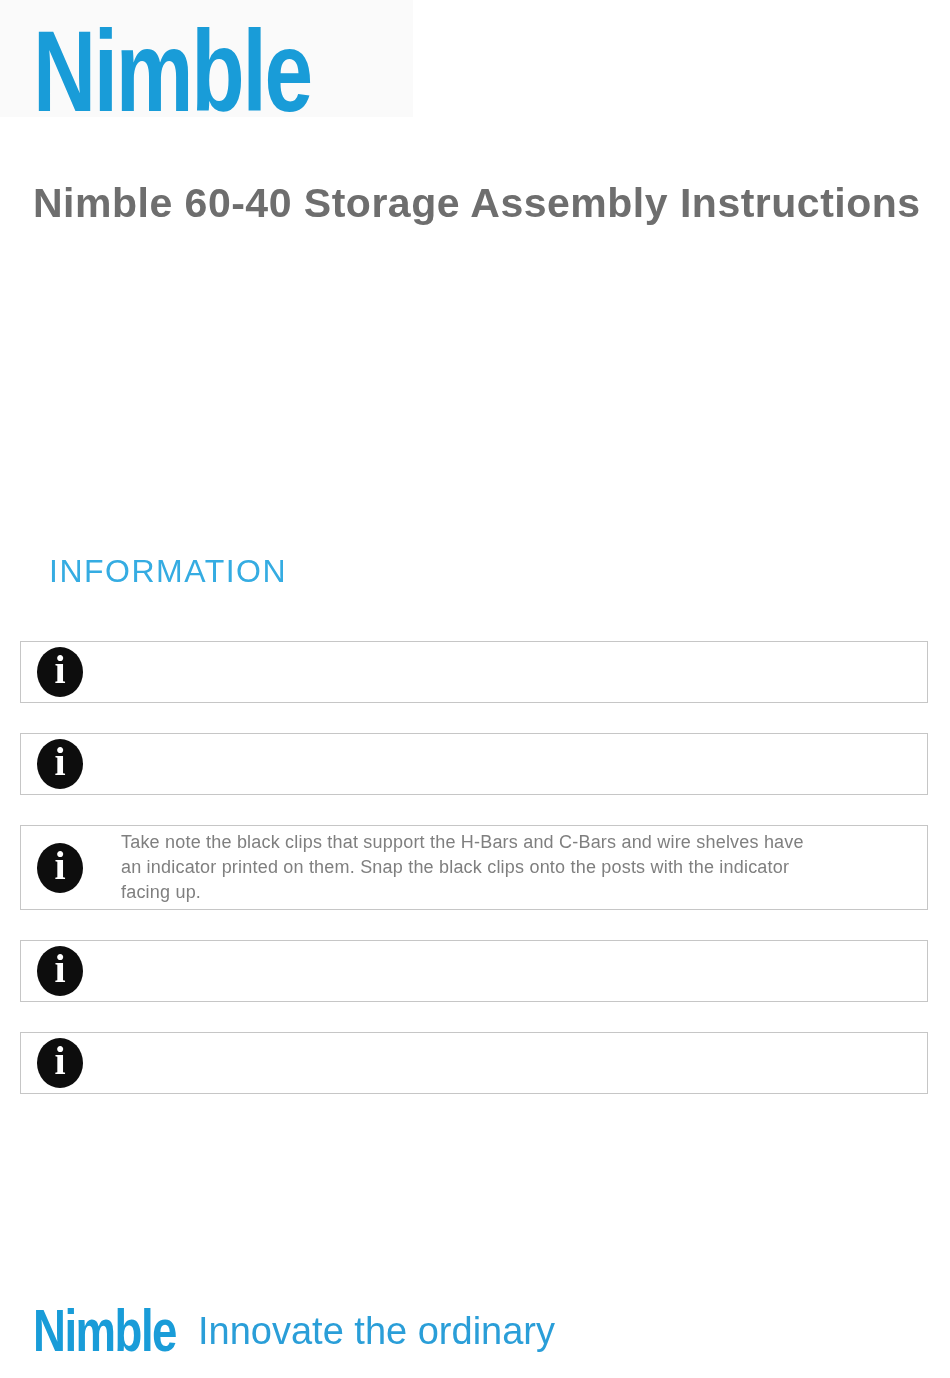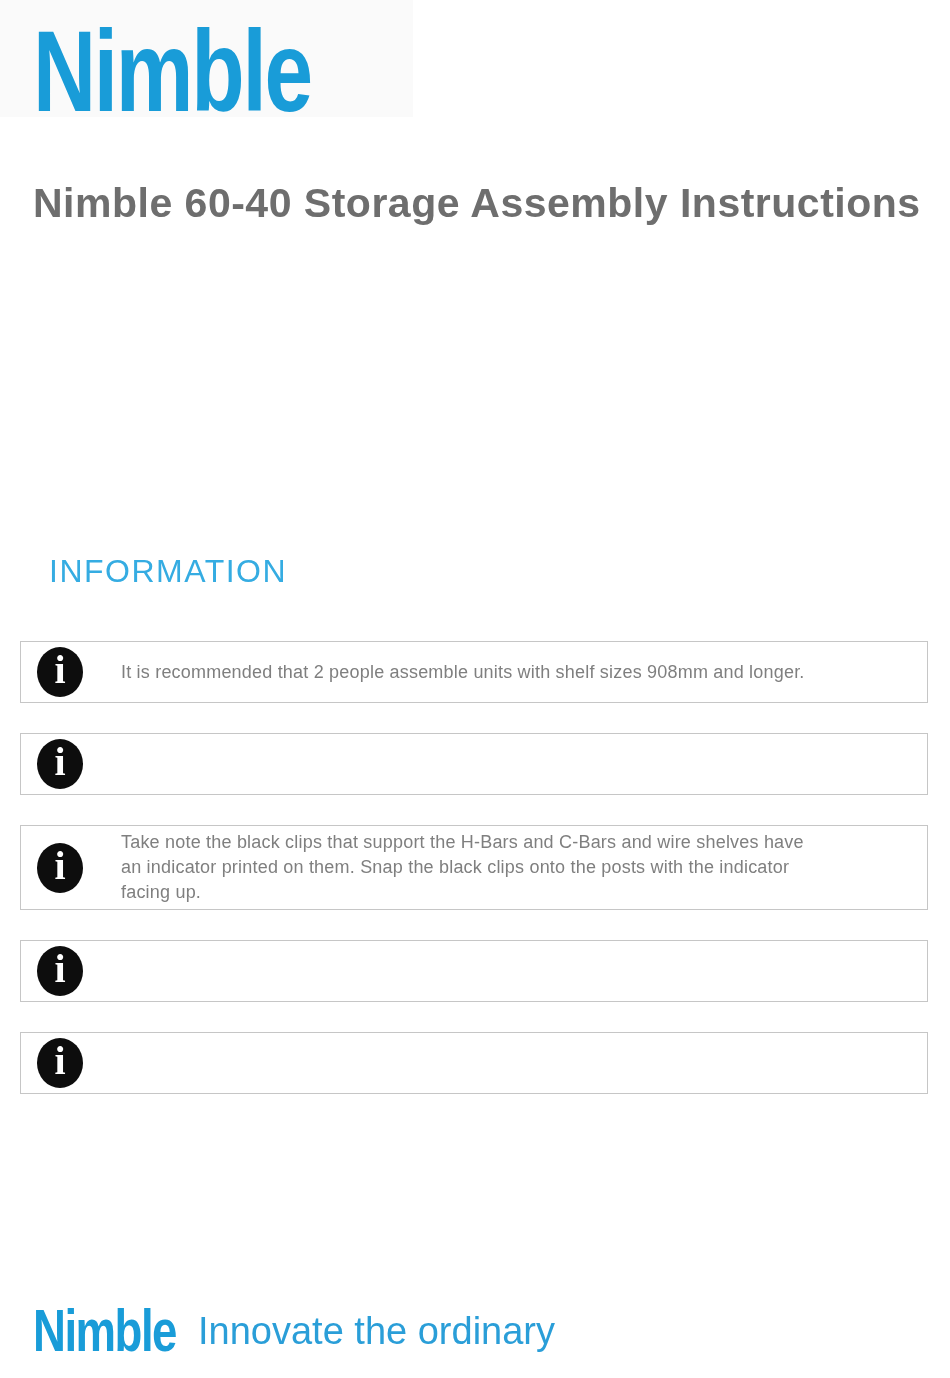--- a/index.html
+++ b/index.html
@@ -137,21 +137,20 @@
   <h1 class="doc-title">Nimble 60-40 Storage Assembly Instructions</h1>
 
   <h2 class="section-heading">INFORMATION</h2>
 
   <section class="info-list">
 
     <div class="info-box">
       <span class="info-icon">
         <span class="info-glyph">i</span>
       </span>
-      <p class="info-text">It is recommended that 2 people assemble units with shelf sizes 908mm and longer.</p>
     </div>
 
     <div class="info-box">
       <span class="info-icon">
         <span class="info-glyph">i</span>
       </span>
     </div>
 
     <div class="info-box">
       <span class="info-icon">

